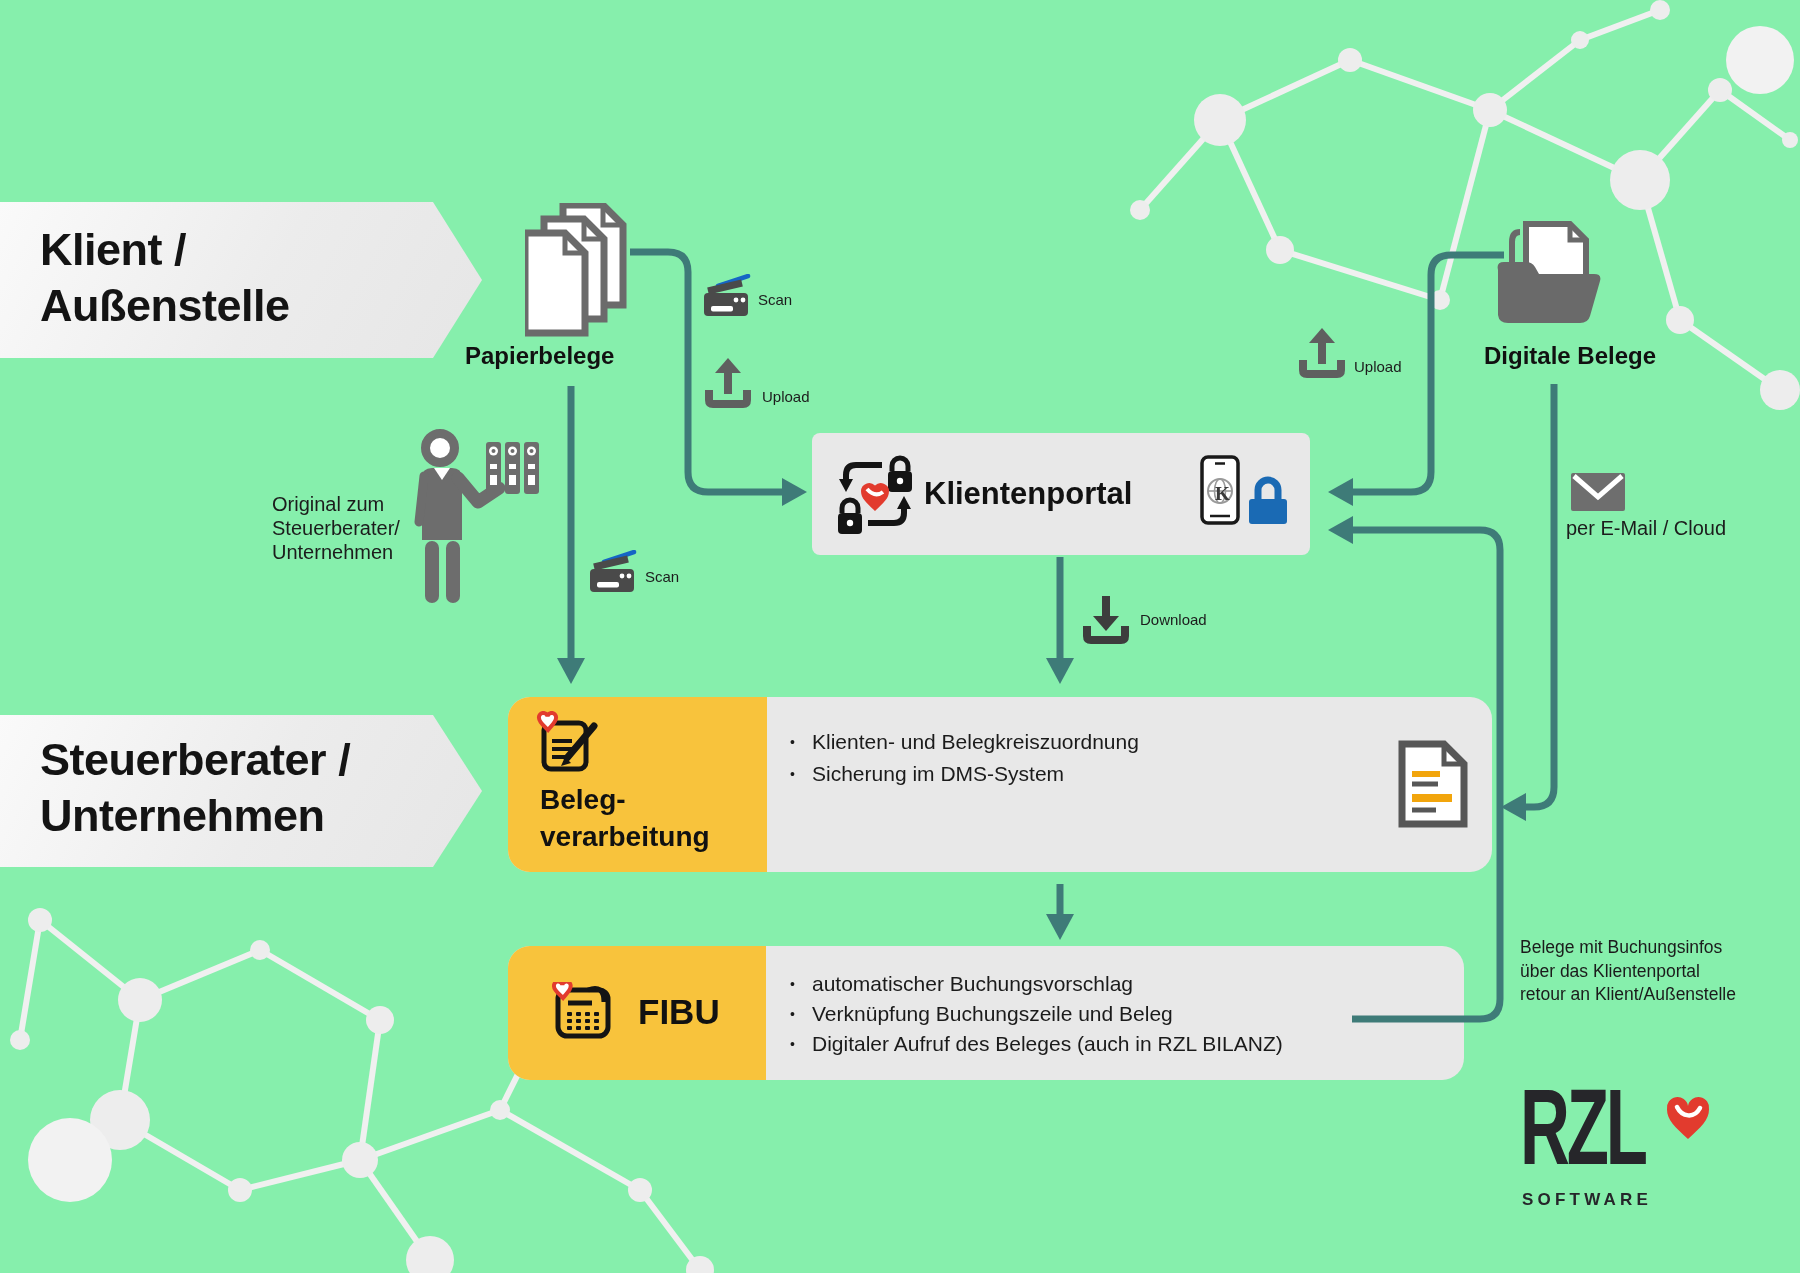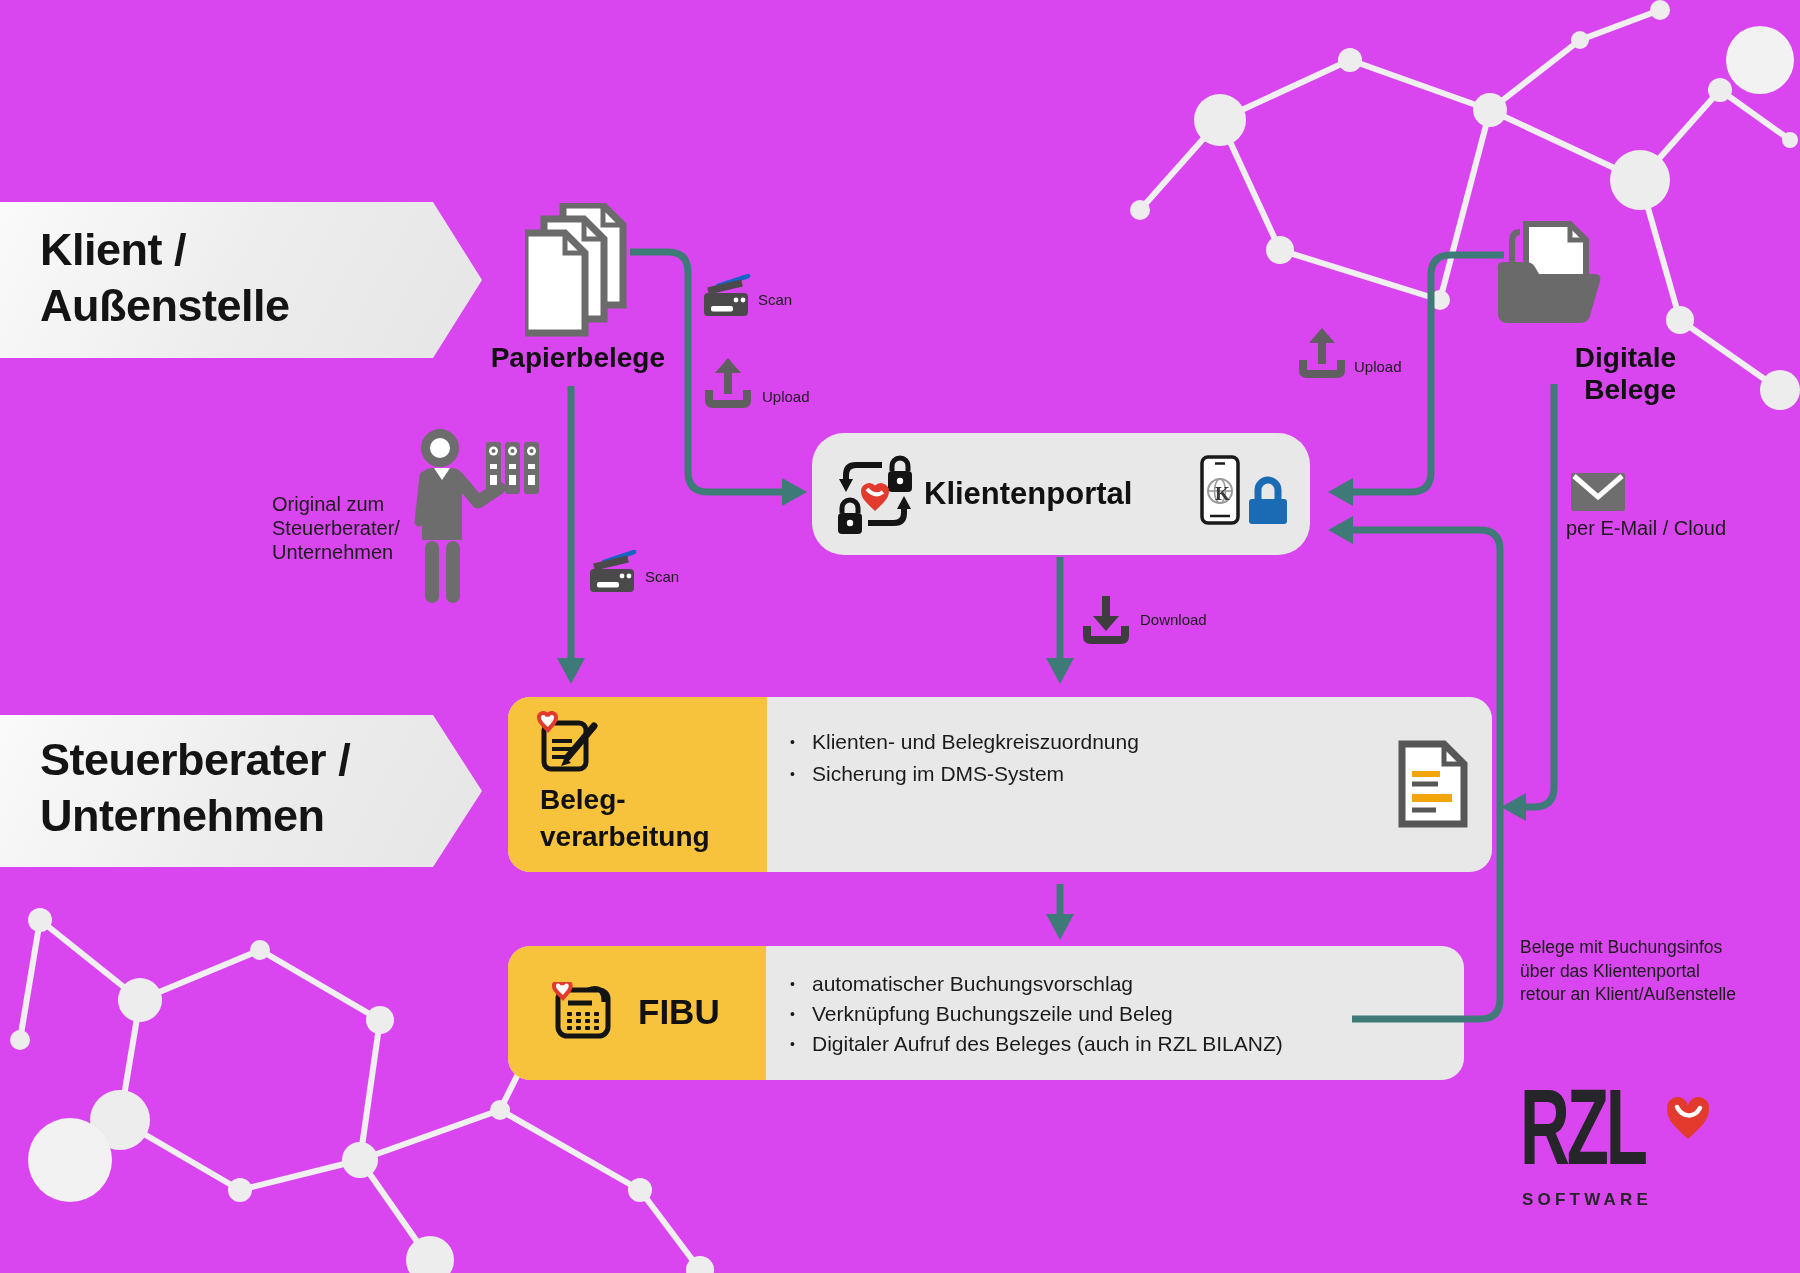--- a/index.html
+++ b/index.html
@@ -1,31 +1,31 @@
 <!DOCTYPE html>
 <html><head>
 <meta charset="utf-8">
 <style>
   html,body{margin:0;padding:0;background:#fff;}
-  #canvas{position:relative;width:1800px;height:1273px;background:#d946ef;overflow:hidden;
+  #canvas{position:relative;width:1800px;height:1273px;background:#86efac;overflow:hidden;
           font-family:"Liberation Sans",sans-serif;color:#1b1b1b;}
   .abs{position:absolute;}
   svg{display:block;}
 
   
   .banner{position:absolute;left:0;width:482px;
           background:linear-gradient(118deg,#fafafa 0%,#ececec 55%,#e6e6e6 100%);
           clip-path:polygon(0 0,433px 0,482px 50%,433px 100%,0 100%);}
   .banner .txt{padding:20px 0 0 40px;font-weight:bold;font-size:45px;line-height:56px;
                color:#141414;letter-spacing:-0.5px;}
 
   
   .mini{font-size:15px;color:#1c1c1c;}
   .note{font-size:20px;line-height:24px;color:#1c1c1c;}
-  .caption{font-weight:bold;font-size:28px;color:#111;text-align:right;}
+  .caption{font-weight:bold;font-size:24px;color:#111;text-align:left;}
 
   
   .graybox{position:absolute;background:#e8e8e8;border-radius:22px;}
   .yellowpane{position:absolute;left:0;top:0;bottom:0;background:#f8c33c;border-radius:22px 0 0 22px;}
 
   .portal-title{position:absolute;left:112px;top:43px;font-weight:bold;font-size:31px;color:#111;}
 
   .box-title{position:absolute;font-weight:bold;color:#111;}
 
   ul.bullets{position:absolute;list-style:none;margin:0;padding:0;font-size:21px;}
@@ -208,21 +208,21 @@
   <svg class="abs fg" style="left:588px;top:550px" width="50" height="46" viewBox="0 0 50 46">
     <line x1="16" y1="12" x2="46" y2="2" stroke="#1565C5" stroke-width="4.5" stroke-linecap="round"></line>
     <line x1="6" y1="17" x2="40" y2="9" stroke="#4a4a4a" stroke-width="7"></line>
     <rect x="2" y="19" width="44" height="23" rx="4" fill="#4a4a4a"></rect>
     <circle cx="34" cy="26" r="2.4" fill="#fff"></circle>
       <circle cx="41" cy="26" r="2.4" fill="#fff"></circle>
     <rect x="9" y="32" width="22" height="5.5" rx="2" fill="#fff"></rect>
   </svg>
   <div class="abs mini" style="left:645px;top:568px;">Scan</div>
 
-  <div class="graybox" style="left:812px;top:433px;width:498px;height:122px;border-radius:32px;">
+  <div class="graybox" style="left:812px;top:433px;width:498px;height:122px;border-radius:8px;">
     <svg class="abs" style="left:24px;top:20px" width="78" height="82" viewBox="0 0 78 82">
       <path d="M46,12 H20 Q10,12 10,22 V27" stroke="#141414" stroke-width="6" fill="none"></path>
       <path d="M3,26 h14 l-7,13 z" fill="#141414"></path>
       <path d="M32,70 H58 Q68,70 68,60 V55" stroke="#141414" stroke-width="6" fill="none"></path>
       <path d="M61,56 h14 l-7,-13 z" fill="#141414"></path>
       <g transform="translate(52,4)">
         <path d="M4,14 V9 a8,8 0 0 1 16,0 V14" stroke="#141414" stroke-width="5" fill="none"></path>
         <rect x="0" y="14" width="24" height="21" rx="4" fill="#141414"></rect>
         <circle cx="12" cy="24" r="3.2" fill="#fff"></circle>
       </g>

